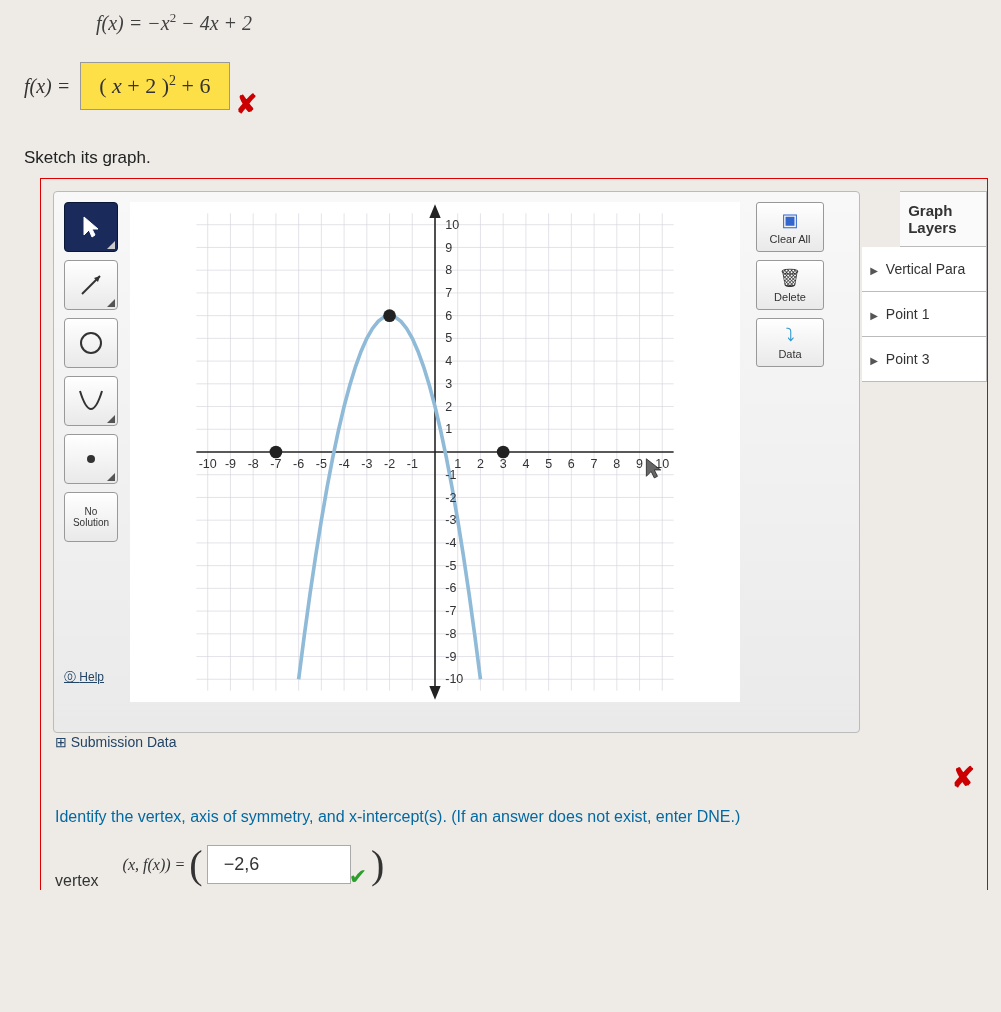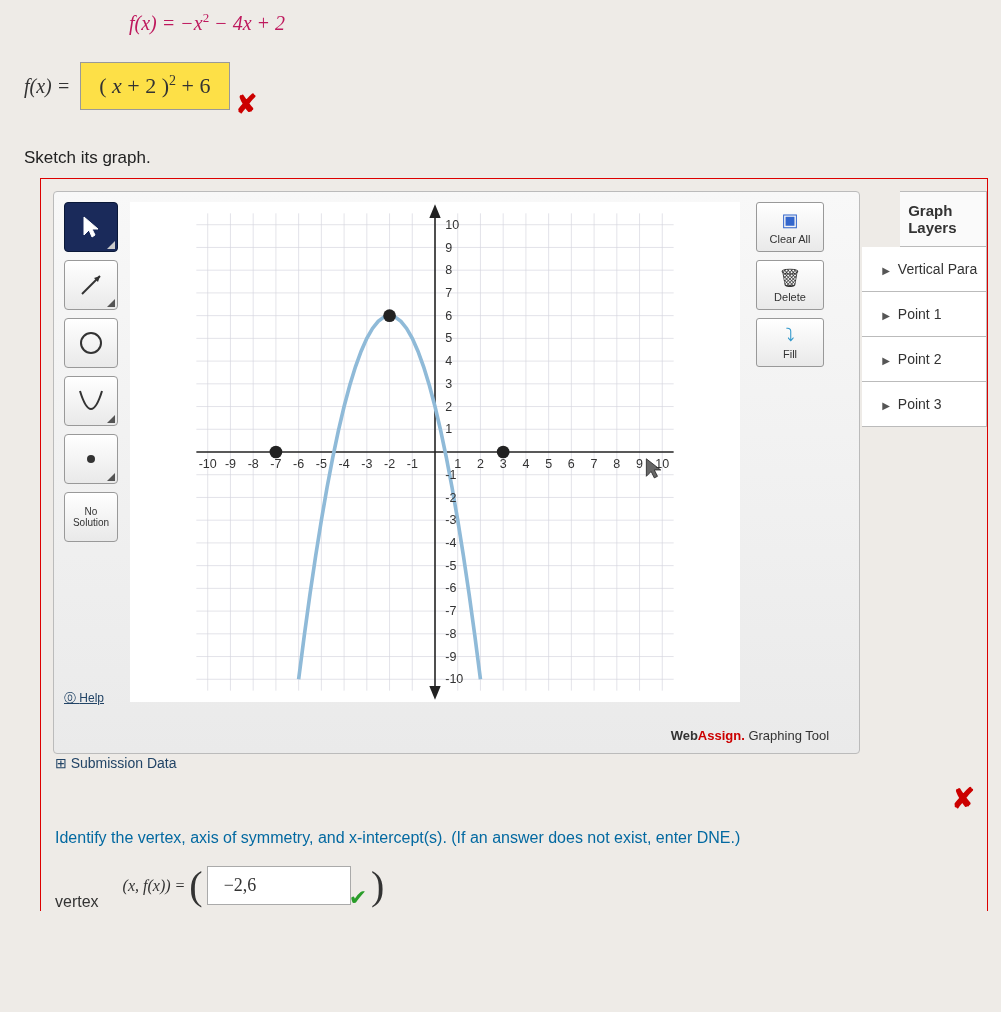--- a/index.html
+++ b/index.html
@@ -8,22 +8,22 @@
     font-family: Arial, Helvetica, sans-serif;
     background: #eeebe7;
     color: #333;
     width: 1001px;
     box-sizing: border-box;
   }
   .given-eq {
     font-family: 'Times New Roman', serif;
     font-style: italic;
     font-size: 20px;
-    margin: 0 0 18px 119px;
-    color: #be185d;
+    margin: 0 0 18px 86px;
+    color: #404040;
   }
   .given-eq .sup { font-size: 13px; vertical-align: super; font-style: normal; }
   .answer-row {
     display: flex;
     align-items: center;
     gap: 10px;
     margin: 0 0 28px 14px;
     font-family: 'Times New Roman', serif;
     font-size: 20px;
   }
@@ -150,21 +150,21 @@
     border-left: none;
     font-size: 15px; font-weight: bold;
     padding: 10px 8px;
     margin-left: 38px;
   }
   .layers-panel .item {
     border: 1px solid #bbb;
     border-top: none;
     border-left: none;
     font-size: 14px;
-    padding: 14px 4px 14px 16px;
+    padding: 14px 4px 14px 4px;
     background: #fff;
     cursor: pointer;
   }
   .layers-panel .item::before {
     content: "▶";
     font-size: 10px;
     margin: 0 8px 0 4px;
     color: #555;
   }
   .sub-data {
@@ -193,21 +193,21 @@
     margin: 14px 0 0 2px;
     font-size: 16px;
   }
   .vertex-row .paren { font-family: 'Times New Roman', serif; font-size: 40px; font-weight: 200; }
   .vertex-row .eq { font-family: 'Times New Roman', serif; font-style: italic; }
   .vertex-box {
     border: 1px solid #aaa;
     background: #fff;
     padding: 8px 16px;
     font-size: 18px;
-    font-family: Liberation Serif, serif;
+    font-family: Liberation Sans, sans-serif;
     min-width: 110px;
     text-align: left;
   }
   .greencheck { color: #2a9d2a; font-size: 22px; margin: 24px 0 0 -6px; }
 </style>
 </head>
 <body>
 
 <div class="given-eq">
   <span>f(x) = </span><span class="rhs">−<span>x</span><span class="sup">2</span> − 4<span>x</span> + 2</span>
@@ -379,35 +379,31 @@
           <div class="right-tool">
             <span class="ico" style="color:#36c">▣</span>
             <span>Clear All</span>
           </div>
           <div class="right-tool">
             <span class="ico">🗑</span>
             <span>Delete</span>
           </div>
           <div class="right-tool">
             <span class="ico" style="color:#39c">⤵</span>
-            <span>Fill</span>
+            <span>Data</span>
           </div>
         </div>
       </div>
       <a class="help">Help</a>
-      <div class="brand">
-        <span class="wa1">Web</span><span class="wa2">Assign.</span><span class="wa3"> Graphing Tool</span>
-      </div>
     </div>
 
     <div class="layers-panel">
       <div class="hdr">Graph Layers</div>
       <div class="item">Vertical Para</div>
       <div class="item">Point 1</div>
-      <div class="item">Point 2</div>
       <div class="item">Point 3</div>
     </div>
   </div>
 
   <a class="sub-data">Submission Data</a>
   <div class="wrong-x2">✘</div>
 
   <div class="identify">Identify the vertex, axis of symmetry, and x-intercept(s). (If an answer does not exist, enter DNE.)</div>
 
   <div class="vertex-row">

